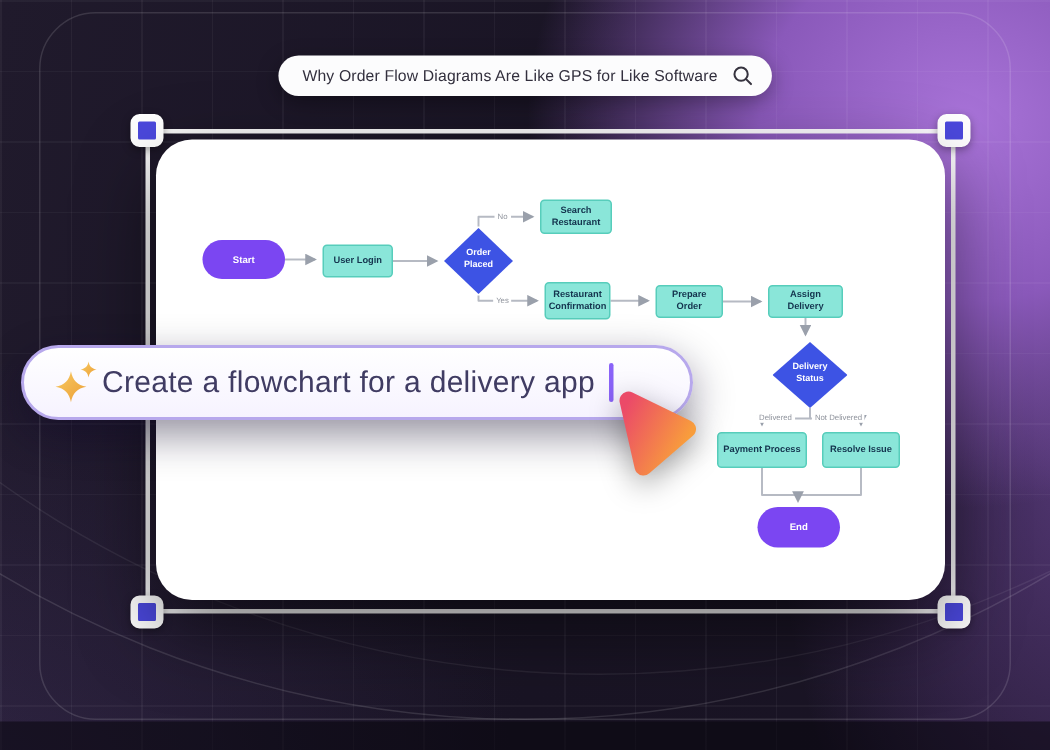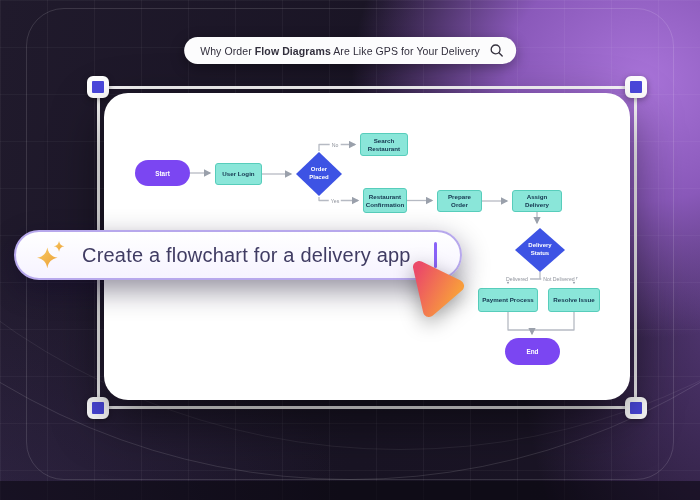--- a/index.html
+++ b/index.html
@@ -40,21 +40,21 @@
   }
 
   
   .search-pill {
     position:absolute; top:37px; left:50%; transform:translateX(-50%);
     height:27px; padding:0 12px 0 16px; border-radius:14px;
     background:#fcfcfd; display:flex; align-items:center; gap:9px;
     box-shadow:0 4px 14px rgba(0,0,0,.35); white-space:nowrap;
   }
   .search-pill .txt { font-size:10.5px; color:#322f3d; letter-spacing:.1px; }
-  .search-pill .txt b { font-weight:700;margin-top:36px; }
+  .search-pill .txt b { font-weight:400;margin-top:36px; }
   .search-icon svg { display:block; }
 
   
   .sel-frame {
     position:absolute; left:97px; top:86px; width:540px; height:323px;
     border:3px solid rgba(255,255,255,.96); border-radius:2px;
   }
   .handle {
     position:absolute; width:22px; height:22px; border-radius:6px;
     background:#4b48dd; border:5px solid #ffffff;
@@ -92,21 +92,21 @@
     position:absolute; transform:translate(-50%,-50%);
     font-size:5.2px; color:#8f939c; background:#ffffff; padding:0 2px; line-height:1.2;
     white-space:nowrap;
   }
 
   
   .prompt-pill {
     position:absolute; left:14px; top:230px; width:448px; height:50px;
     border-radius:25px; border:2px solid #b7a8ec;
     background:linear-gradient(#ffffff,#f6f3ff);
-    display:flex; align-items:center; padding:0 18px 0 20px; gap:14px;
+    display:flex; align-items:center; padding:0 18px 0 20px; 
     box-shadow:0 10px 28px rgba(15,8,40,.45);
   }
   .prompt-text { font-size:20px; color:#403c63; font-weight:500; letter-spacing:.2px; white-space:nowrap; }
   .caret { width:3px; height:26px; border-radius:2px; background:#8a63f8; margin-left:9px; }
   .sparkle svg { display:block; }
 
   
   .pointer { position:absolute; left:402px; top:252px; width:68px; height:72px;
     filter:drop-shadow(0 6px 10px rgba(0,0,0,.35)); }
 </style>
@@ -181,21 +181,21 @@
       <div class="node node-term" style="left:401px;top:245px;width:55px;height:27px;">End</div>
 
       <span class="edge-label" style="left:231px;top:51.5px;">No</span>
       <span class="edge-label" style="left:231px;top:107.5px;">Yes</span>
       <span class="edge-label" style="left:413px;top:186px;">Delivered</span>
       <span class="edge-label" style="left:455px;top:186px;">Not Delivered</span>
     </div>
   </div>
 
   <div class="search-pill">
-    <span class="txt"><span>Why Order </span><b>Flow Diagrams</b><span> Are Like GPS for Your Delivery</span></span>
+    <span class="txt"><span>Why Order </span><b>Flow Diagrams</b><span> Are Like GPS for Like Software</span></span>
     <span class="search-icon">
       <svg width="15" height="15" viewBox="0 0 20 20">
         <circle cx="8.6" cy="8.6" r="5.9" fill="none" stroke="#36333f" stroke-width="1.8"></circle>
         <line x1="13" y1="13" x2="17.4" y2="17.4" stroke="#36333f" stroke-width="1.8" stroke-linecap="round"></line>
       </svg>
     </span>
   </div>
 
   <div class="prompt-pill">
     <span class="sparkle">

